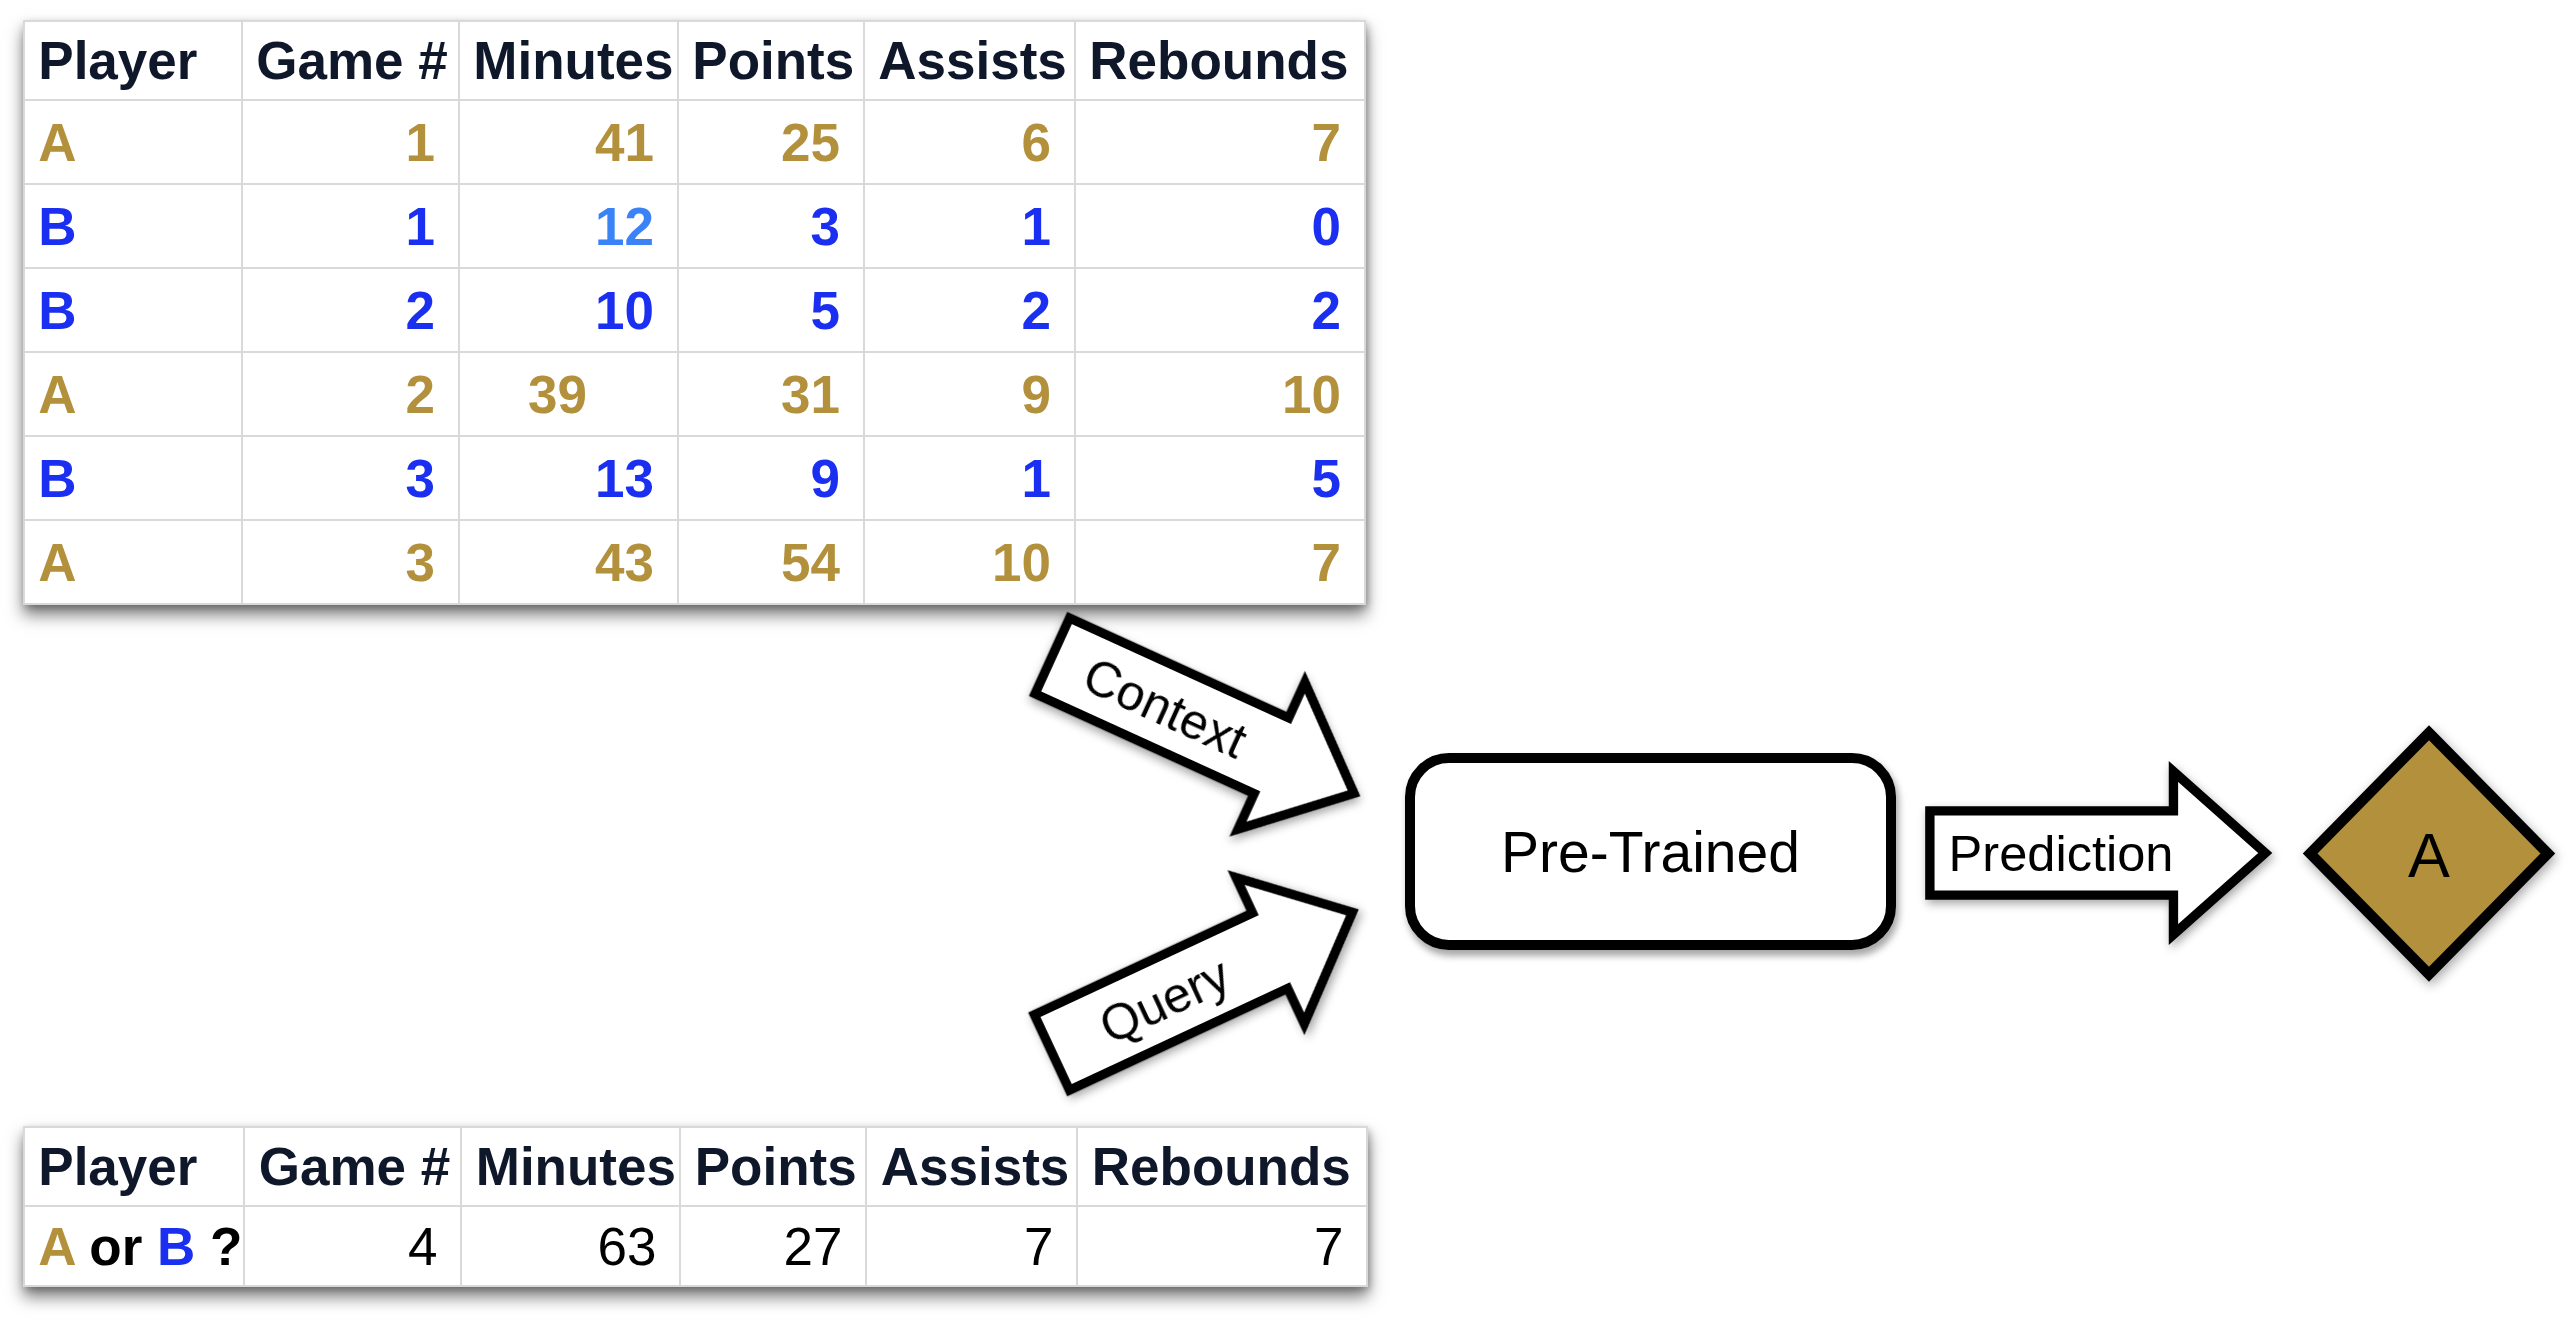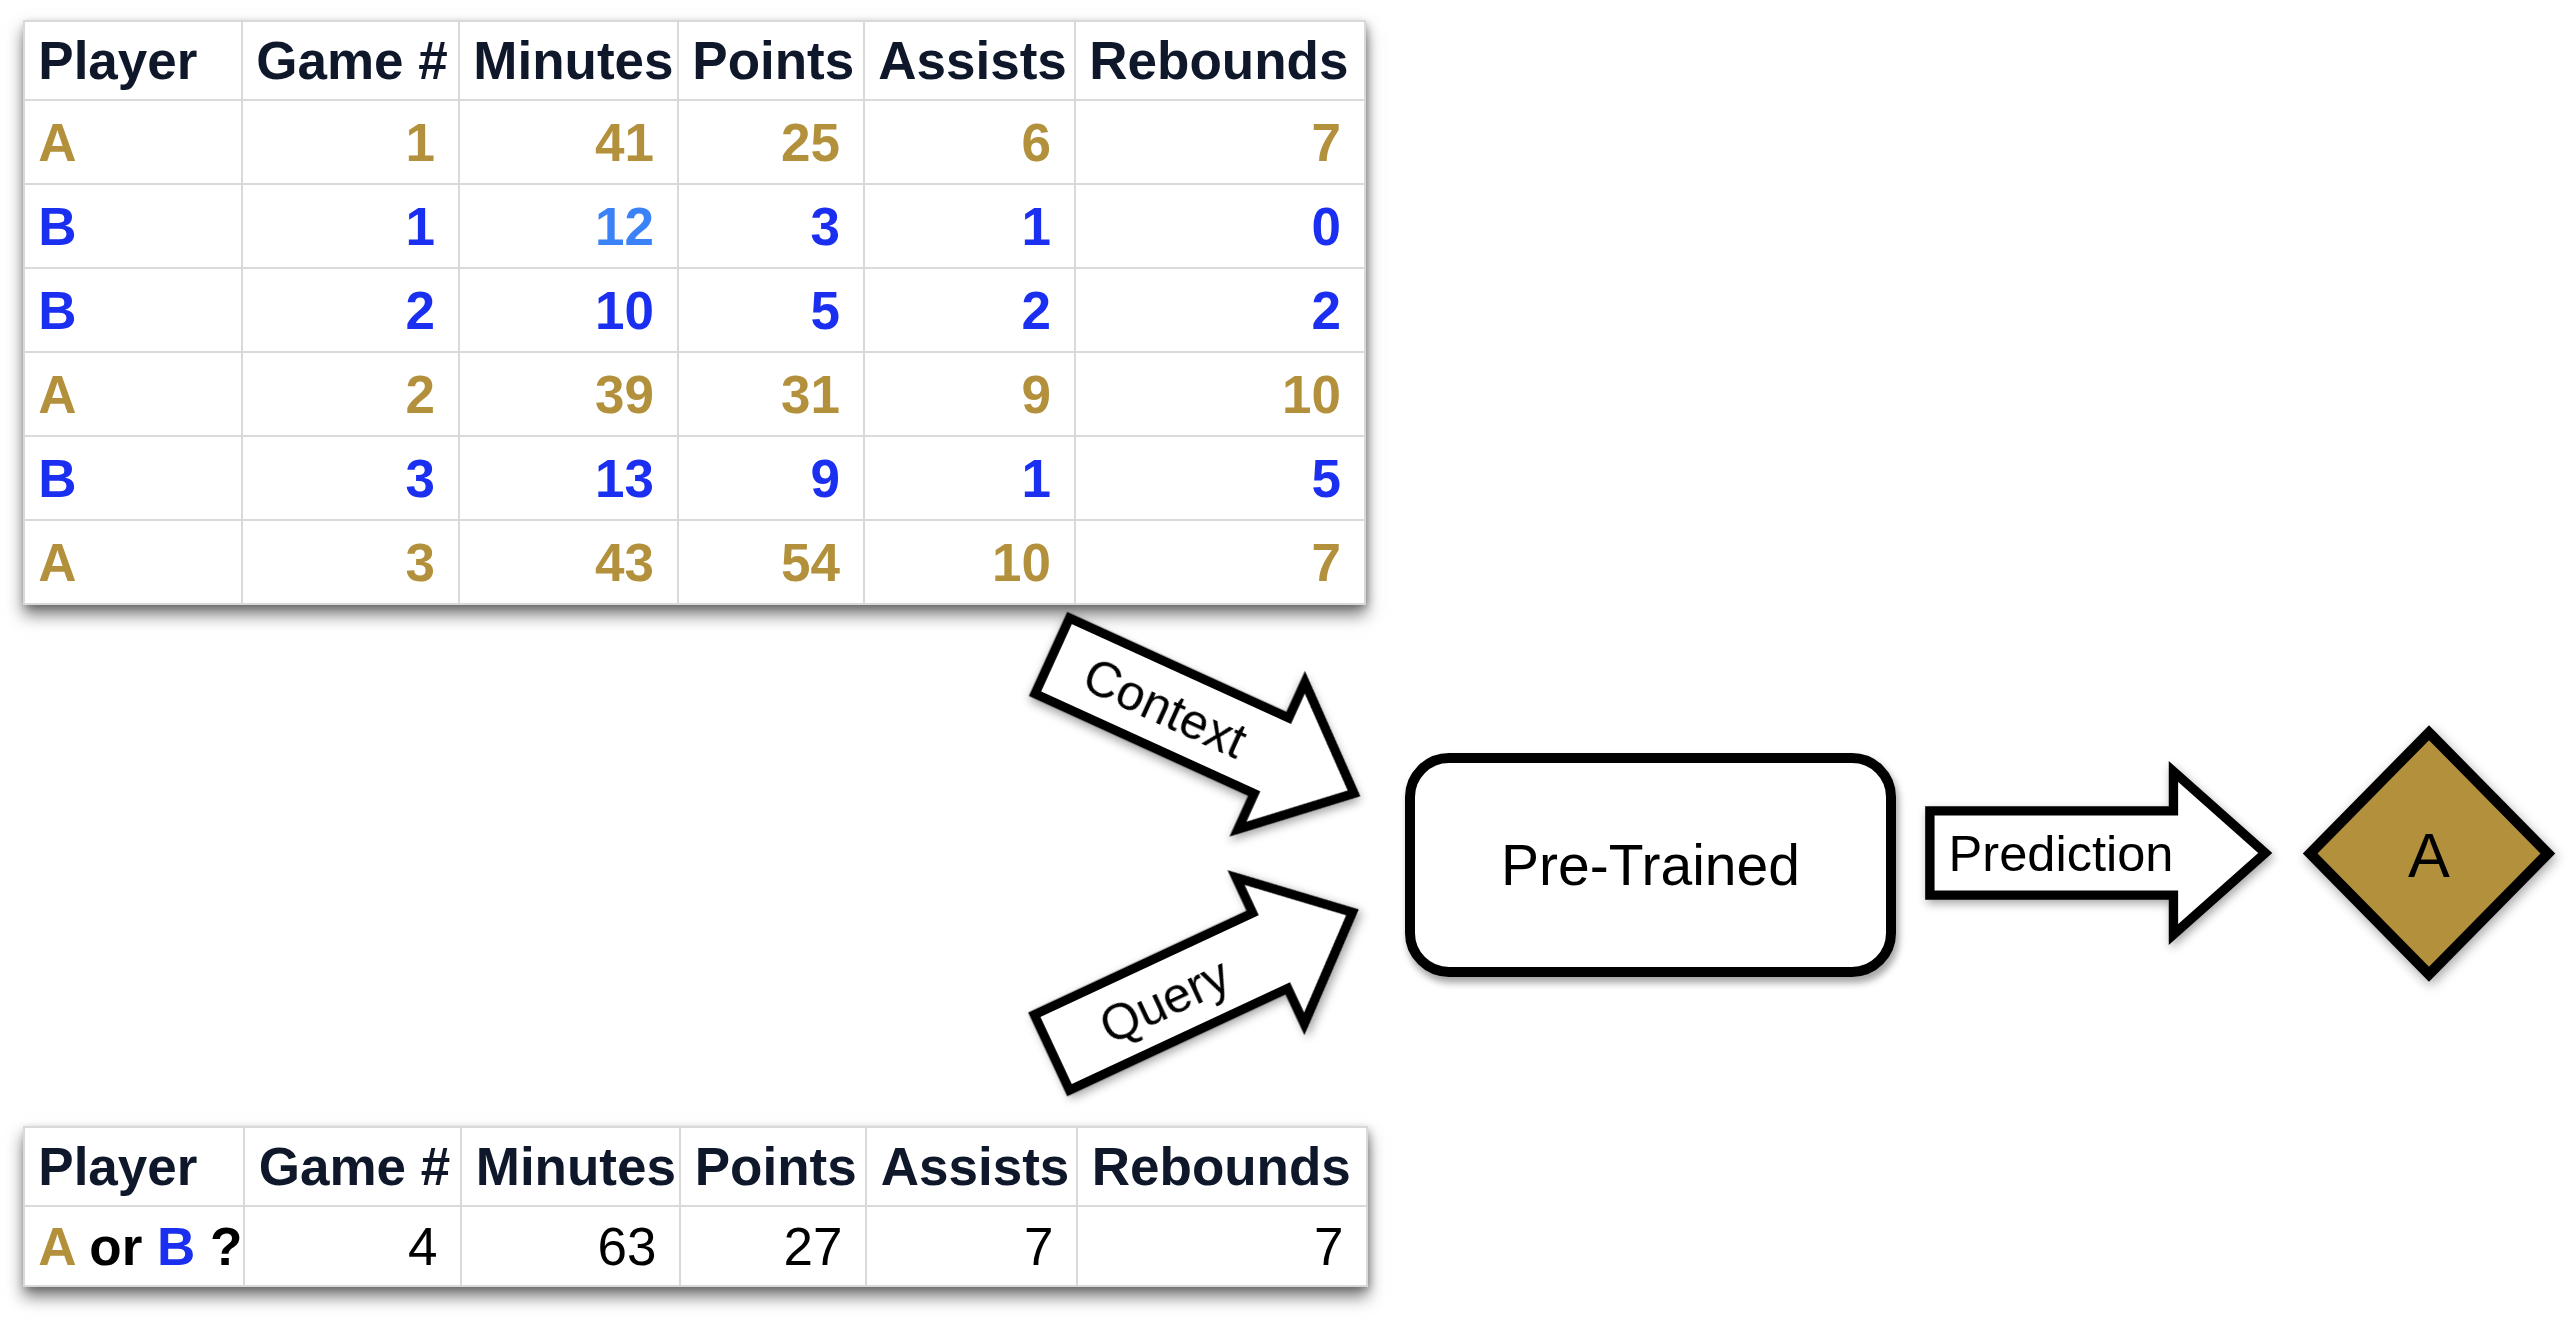--- a/index.html
+++ b/index.html
@@ -33,21 +33,21 @@
   .arrow{position:absolute;}
   .arrow svg{display:block;overflow:visible;filter:drop-shadow(2.9px 4.8px 4.8px rgba(0,0,0,.35));}
   .arrow-shape{fill:#ffffff;stroke:#000000;stroke-width:10;stroke-linejoin:miter;}
   .arrow-label{font-size:54px;fill:#000;text-anchor:middle;dominant-baseline:central;}
   .arrow-context{left:1030px;top:637px;transform:rotate(24.5deg);}
   .arrow-query{left:1029px;top:894px;transform:rotate(-25deg);}
   .arrow-prediction{left:1923px;top:764px;}
 
   
   .transformer-box{
-    position:absolute;left:1405px;top:753px;width:491px;height:224px;box-sizing:border-box;
+    position:absolute;left:1405px;top:753px;width:491px;height:197px;box-sizing:border-box;
     background:#fff;border:10.5px solid #000;border-radius:44px;
     display:flex;flex-direction:column;align-items:center;justify-content:center;
     font-size:57px;line-height:70px;text-align:center;
     box-shadow:2.9px 5.7px 7.6px rgba(0,0,0,.35);
   }
 
   
   .diamond-wrap{position:absolute;left:2304px;top:727px;}
   .diamond-wrap svg{display:block;overflow:visible;filter:drop-shadow(2.9px 4.8px 5.7px rgba(0,0,0,.35));}
   .diamond-label{font-size:66px;fill:#000;text-anchor:middle;dominant-baseline:central;}
@@ -97,21 +97,21 @@
           <td class="cell-player" style="color: rgb(26, 47, 240);">B</td>
           <td class="cell-num" style="color: rgb(26, 47, 240);">2</td>
           <td class="cell-num" style="color: rgb(26, 47, 240);">10</td>
           <td class="cell-num" style="color: rgb(26, 47, 240);">5</td>
           <td class="cell-num" style="color: rgb(26, 47, 240);">2</td>
           <td class="cell-num" style="color: rgb(26, 47, 240);">2</td>
         </tr>
         <tr>
           <td class="cell-player" style="color: rgb(179, 145, 60);">A</td>
           <td class="cell-num" style="color: rgb(179, 145, 60);">2</td>
-          <td class="cell-num" style="color: rgb(179, 145, 60);">39</td>
+          <td class="cell-num" style="color: rgb(179, 145, 60); text-align: center;">39</td>
           <td class="cell-num" style="color: rgb(179, 145, 60); margin-left: 44px;">31</td>
           <td class="cell-num" style="color: rgb(179, 145, 60);">9</td>
           <td class="cell-num" style="color: rgb(179, 145, 60);">10</td>
         </tr>
         <tr>
           <td class="cell-player" style="color: rgb(26, 47, 240);">B</td>
           <td class="cell-num" style="color: rgb(26, 47, 240);">3</td>
           <td class="cell-num" style="color: rgb(26, 47, 240);">13</td>
           <td class="cell-num" style="color: rgb(26, 47, 240);">9</td>
           <td class="cell-num" style="color: rgb(26, 47, 240);">1</td>

